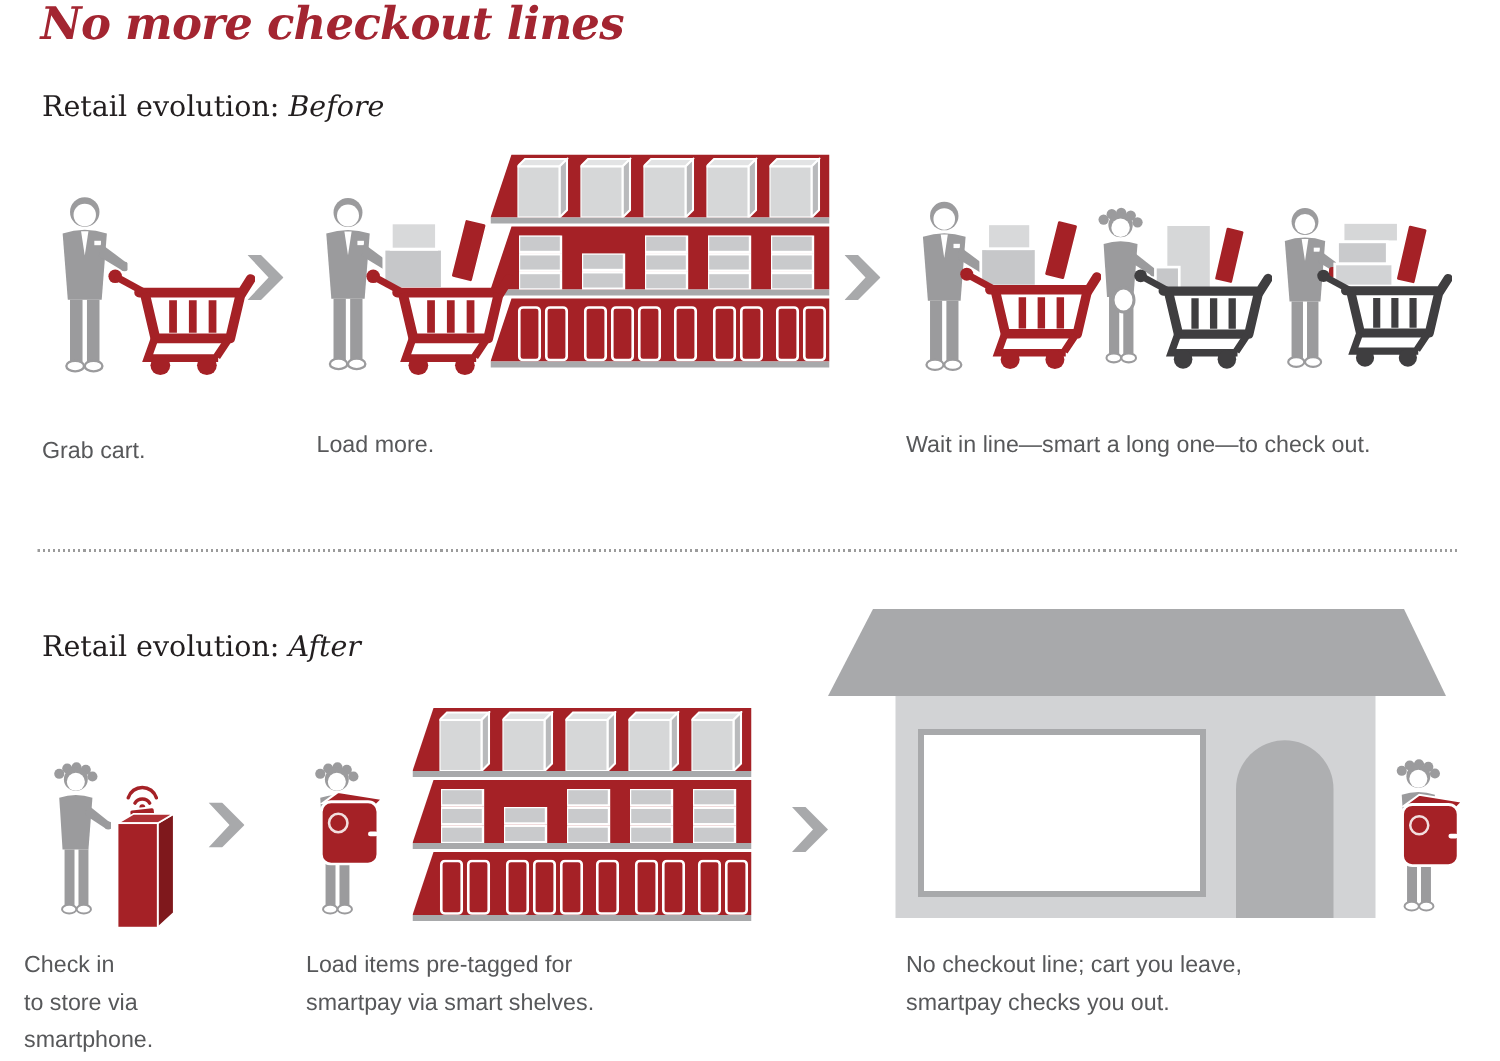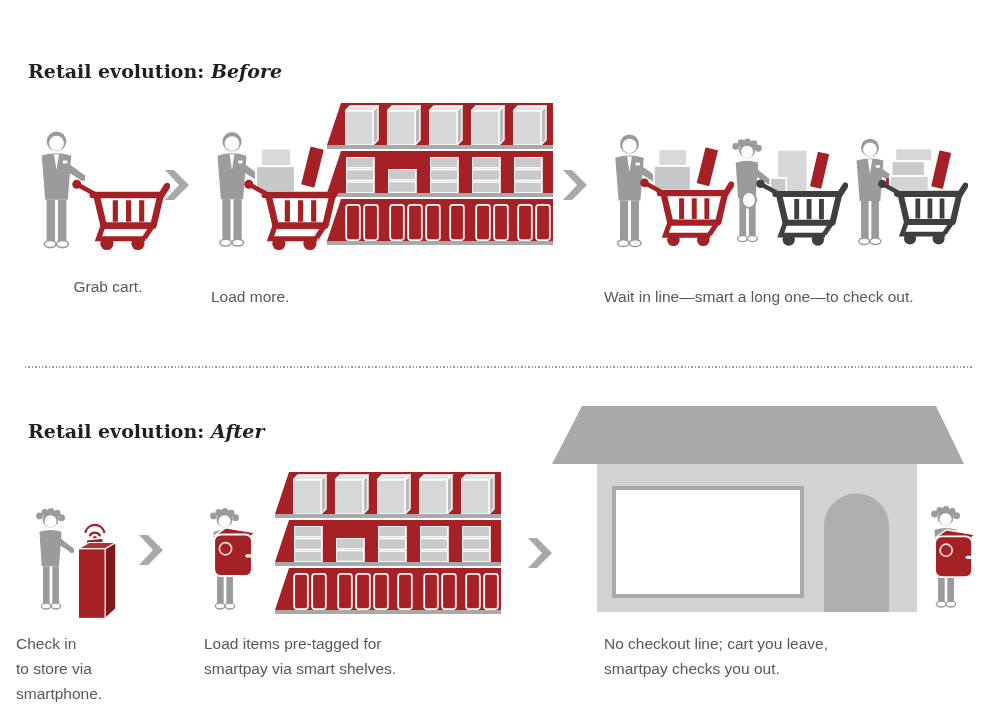--- a/index.html
+++ b/index.html
@@ -4,26 +4,26 @@
 <style>
   html,body{margin:0;padding:0;background:#fff;}
   .canvas{position:relative;width:1000px;height:707px;background:#fff;overflow:hidden;
           font-family:"Liberation Sans","DejaVu Sans",sans-serif;}
   .page-title{position:absolute;left:27px;top:0px;margin:0;
               font-family:"DejaVu Serif","Liberation Serif",serif;
               font-weight:700;font-style:italic;font-size:30px;line-height:34px;
               color:#a32531;letter-spacing:-0.5px;}
   .section-heading{position:absolute;left:28px;margin:0;
                    font-family:"DejaVu Serif","Liberation Serif",serif;
-                   font-weight:700;font-size:19px;line-height:24px;color:#221e1f;}
+                   font-weight:400;font-size:19px;line-height:24px;color:#221e1f;}
   .section-heading em{font-style:italic;}
   .heading-before{top:59px;}
   .heading-after{top:419px;}
   .caption{position:absolute;font-size:15.5px;line-height:25px;color:#57585a;white-space:pre-line;}
-  .cap-b1{left:28px;top:274px;width:160px;text-align:center;}
+  .cap-b1{left:28px;top:288px;width:160px;}
   .cap-b2{left:211px;top:284px;width:200px;}
   .cap-b3{left:604px;top:284px;width:370px;}
   .cap-a1{left:16px;top:631px;width:150px;}
   .cap-a2{left:204px;top:631px;width:290px;}
   .cap-a3{left:604px;top:631px;width:370px;}
   .divider{position:absolute;left:25px;top:366px;width:948px;height:2px;
            background:repeating-linear-gradient(90deg,#9b9b9b 0 1.4px,transparent 1.4px 3.4px);}
   svg.scene{position:absolute;overflow:visible;}
   .sc-b1{left:26px;top:128px;}
   .sc-b2{left:200px;top:100px;}
@@ -197,20 +197,21 @@
 
       <symbol id="sym-store" viewBox="0 0 412 210">
         <polygon points="30,2 384,2 412,60 0,60" fill="#a8a9ab"></polygon>
         <rect x="45" y="60" width="320" height="148" fill="#d2d3d5"></rect>
         <rect x="62" y="84" width="188" height="108" fill="#fff" stroke="#a8a9ab" stroke-width="4"></rect>
         <path d="M272 208 V122 a32.5 32.5 0 0 1 65 0 V208 Z" fill="#aeafb1"></path>
       </symbol>
     </defs>
   </svg>
 
+  <h1 class="page-title">No more checkout lines</h1>
 
   <section>
     <h2 class="section-heading heading-before"><span>Retail evolution:</span> <em>Before</em></h2>
 
     <svg class="scene sc-b1" width="150" height="128" viewBox="0 0 150 128">
       <use href="#sym-man" x="2" y="2" width="57" height="120"></use>
       <use href="#sym-cart" x="46" y="44" width="98" height="79" class="cart-red"></use>
     </svg>
 
     <svg class="arrow ar-b1" width="24" height="30">

